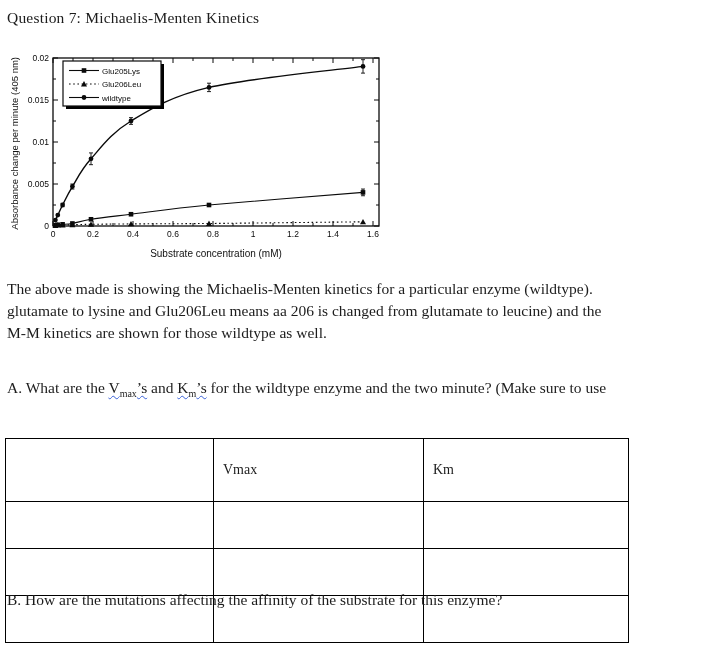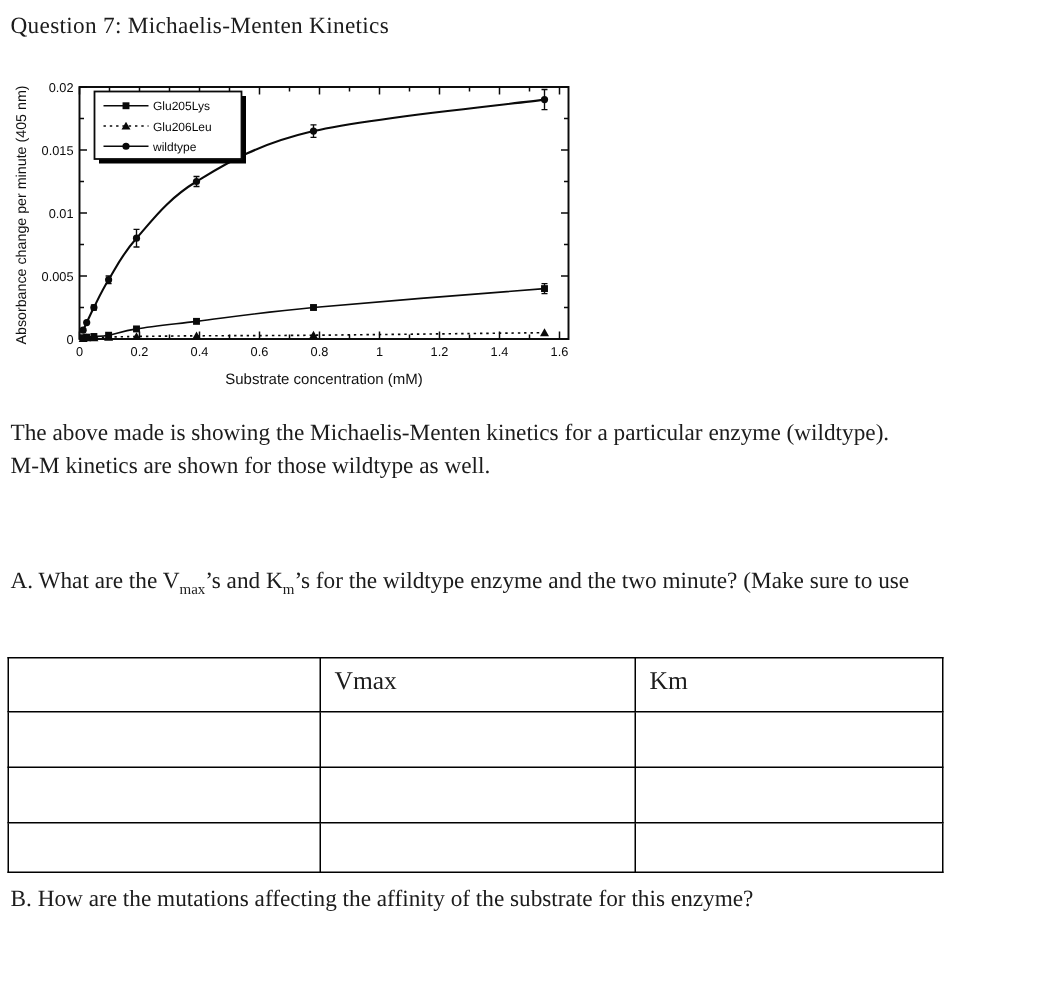--- a/index.html
+++ b/index.html
@@ -28,37 +28,38 @@
     font-family: "Liberation Sans", sans-serif;
     font-size: 10px; color: #111; margin-top: 4px;
   }
 
   .intro { position: absolute; left: 7px; top: 278px; width: 695px; font-size: 15.5px; }
   .intro div { line-height: 22px; }
 
   .question-a { position: absolute; left: 7px; top: 377px; width: 695px; font-size: 15.5px; }
   .question-a div { line-height: 22px; }
   .squiggle {
+    text-decoration: underline;
     text-decoration-style: wavy;
     text-decoration-color: #3b62d8;
     text-decoration-thickness: 1px;
     text-underline-offset: 2px;
   }
   sub.small { font-size: 10px; line-height: 0; }
 
   table.answers {
     position: absolute; left: 5px; top: 438px;
     border-collapse: collapse; table-layout: fixed;
     width: 623px;
   }
   table.answers td {
     border: 1.4px solid #000;
     vertical-align: top;
-    padding: 5px 9px;
-    font-size: 17px;
+    padding: 23px 9px;
+    font-size: 14px;
   }
   col.c1 { width: 208px; } col.c2 { width: 210px; } col.c3 { width: 205px; }
   tr.hdr  td { height: 36px; }
   tr.row2 td { height: 37px; }
   tr.row3 td { height: 37px; }
   tr.row4 td { height: 33px; }
 
   .question-b { position: absolute; left: 7px; top: 589px; width: 695px; font-size: 15.5px; line-height: 22px; }
 </style>
 </head>
@@ -206,20 +207,21 @@
           <circle cx="61" cy="53.5" r="2.4" fill="#0a0a0a"></circle>
           <text x="79" y="56.5" text-anchor="start" fill="#0a0a0a" font-family="&quot;Liberation Sans&quot;, sans-serif" font-size="8">wildtype</text>
         </g>
       </svg>
     <div class="xlabel">Substrate concentration (mM)</div>
   </div>
 </div>
 
 <div class="intro">
     <div>The above made is showing the Michaelis-Menten kinetics for a particular enzyme (wildtype).</div>
+    <div>glutamate to lysine and Glu206Leu means aa 206 is changed from glutamate to leucine) and the</div>
     <div>M-M kinetics are shown for those wildtype as well.</div>
   </div>
 
 <div class="question-a">
   <div>
     <span>A. What are the </span><span class="squiggle"><span>V</span><sub class="small">max</sub><span>’s</span></span><span> and </span><span class="squiggle"><span>K</span><sub class="small">m</sub><span>’s</span></span><span> for the wildtype enzyme and the two minute? (Make sure to use</span>
   </div>
 </div>
 
 <table class="answers">

